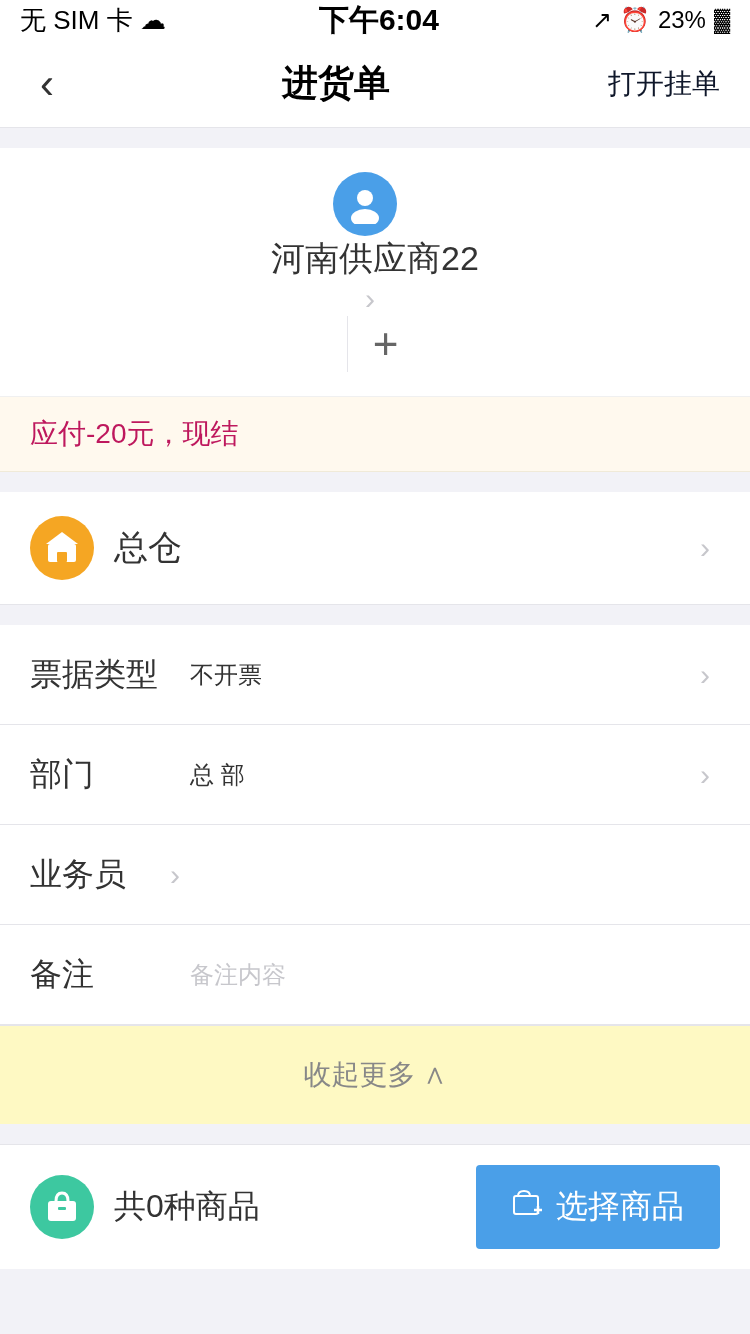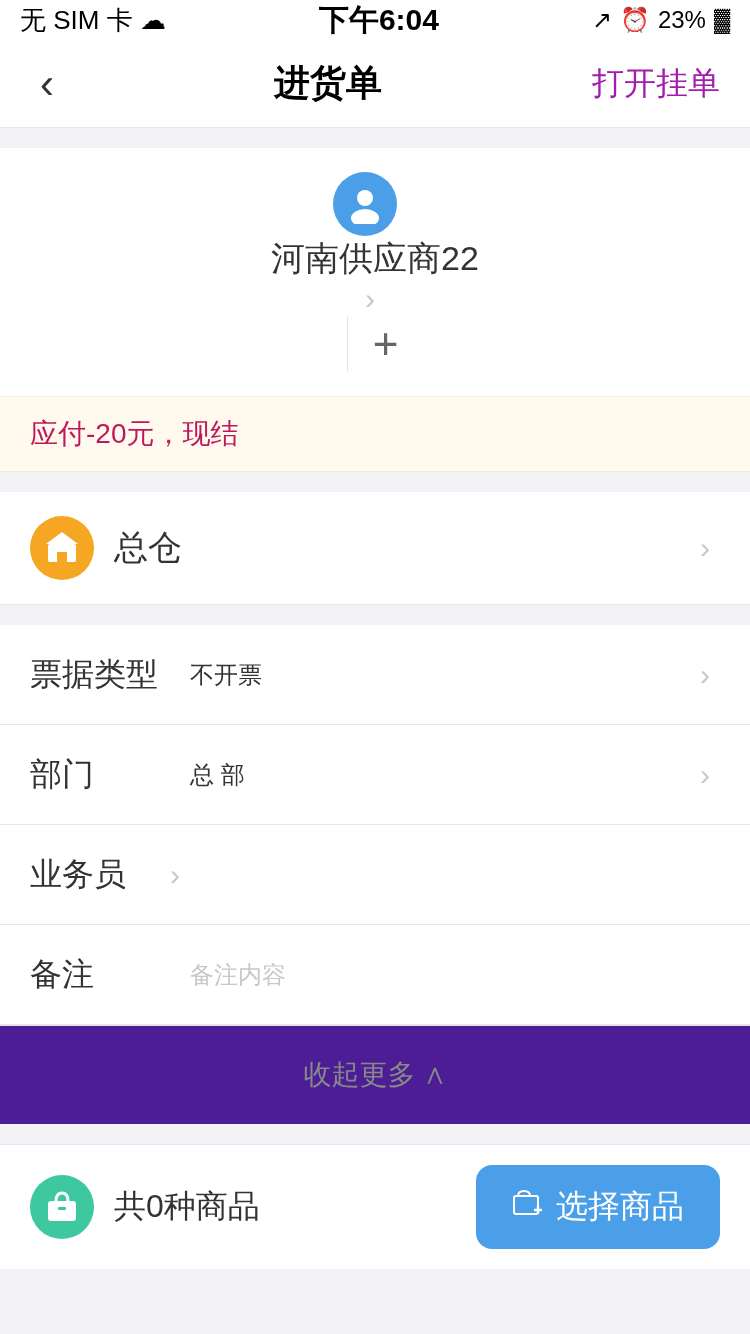--- a/index.html
+++ b/index.html
@@ -44,22 +44,22 @@
       cursor: pointer;
       padding: 10px;
     }
     .nav-title {
       font-size: 36px;
       font-weight: 600;
       color: #000;
       text-align: center;
     }
     .nav-action {
-      font-size: 32px;
-      color: #a21caf;
+      font-size: 28px;
+      color: #0f172a;
       cursor: pointer;
     }
 
     
     .divider-block {
       height: 20px;
       background: #f2f2f7;
     }
 
     
@@ -171,21 +171,21 @@
       font-size: 24px;
       color: #333;
       margin-left: 20px;
     }
     .form-value.placeholder {
       color: #c7c7cc;
     }
 
     
     .collapse-row {
-      background: #4c1d95;
+      background: #fef9c3;
       display: flex;
       align-items: center;
       justify-content: center;
       padding: 30px;
       font-size: 28px;
       color: #888;
       cursor: pointer;
       border-top: 1px solid #e5e5ea;
     }
 
@@ -214,21 +214,21 @@
       margin-right: 20px;
     }
     .product-count-text {
       font-size: 32px;
       color: #333;
     }
     .select-product-btn {
       background: #4a9fe8;
       color: #fff;
       border: none;
-      border-radius: 16px;
+      border-radius: 4px;
       padding: 20px 36px;
       font-size: 32px;
       cursor: pointer;
       display: flex;
       align-items: center;
       gap: 12px;
     }
 
     .page-bg {
       background: #f2f2f7;

